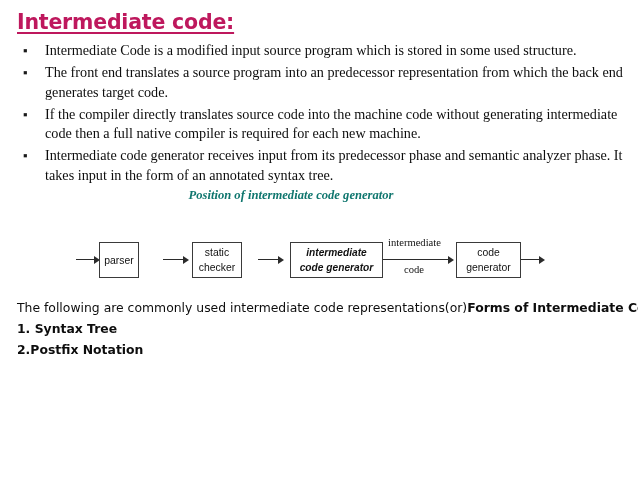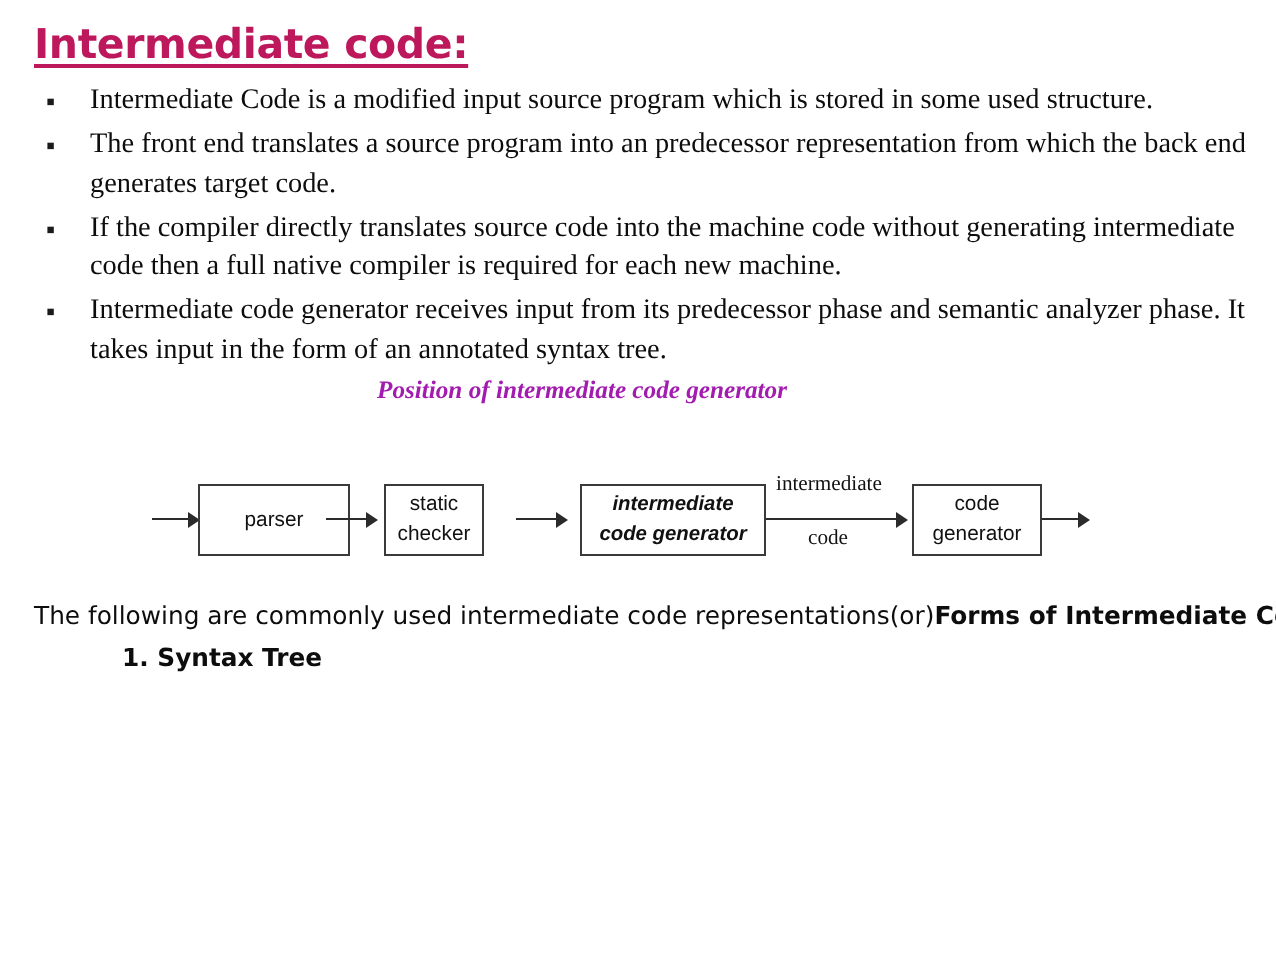--- a/index.html
+++ b/index.html
@@ -82,21 +82,21 @@
   .diagram-caption {
     position: absolute;
     left: 0;
     top: 0;
     width: 582px;
     text-align: center;
     font-family: "Liberation Serif", serif;
     font-weight: bold;
     font-style: italic;
     font-size: 12.6px;
-    color: #a21caf;
+    color: #0f766e;
   }
   .diagram-canvas {
     position: absolute;
     left: 0;
     top: 20px;
   }
   .dbox {
     position: absolute;
     border: 1.1px solid #3a3a3a;
     background: #ffffff;
@@ -152,21 +152,20 @@
   .footer-line.lead {
     font-weight: normal;
   }
   .footer-line b {
     font-weight: bold;
   }
   .footer-item {
     font-weight: bold;
     line-height: 21px;
     white-space: nowrap;
-    margin-left: 44px;
   }
 </style>
 </head>
 <body>
 
 <div id="slide">
 
   <div class="title">Intermediate code:</div>
 
   <div class="bullets">
@@ -195,21 +194,21 @@
 
   <div class="diagram">
 
     <div class="diagram-caption">Position of intermediate code generator</div>
 
     <div class="diagram-canvas">
 
       <div class="dline" style="left:76px; top:51px; width:21px;"></div>
       <div class="dhead" style="left:94px; top:47.5px;"></div>
 
-      <div class="dbox" style="left:99px; top:34px; width:76px; height:36px;">
+      <div class="dbox" style="left:99px; top:34px; width:40px; height:36px;">
         <span>parser</span>
       </div>
 
       <div class="dline" style="left:163px; top:51px; width:22px;"></div>
       <div class="dhead" style="left:183px; top:47.5px;"></div>
 
       <div class="dbox" style="left:192px; top:34px; width:50px; height:36px;">
         <span>static</span>
         <span>checker</span>
       </div>
@@ -236,16 +235,17 @@
       <div class="dhead" style="left:539px; top:47.5px;"></div>
 
     </div>
   </div>
 
   <div class="footer">
 
     <div class="footer-line lead"><span>The following are commonly used intermediate code representations(or)</span><b>Forms of Intermediate Code</b></div>
 
     <div class="footer-item">1. Syntax Tree</div>
+    <div class="footer-item">2.Postfix Notation</div>
 
   </div>
 
 </div>
 
 </body></html>

